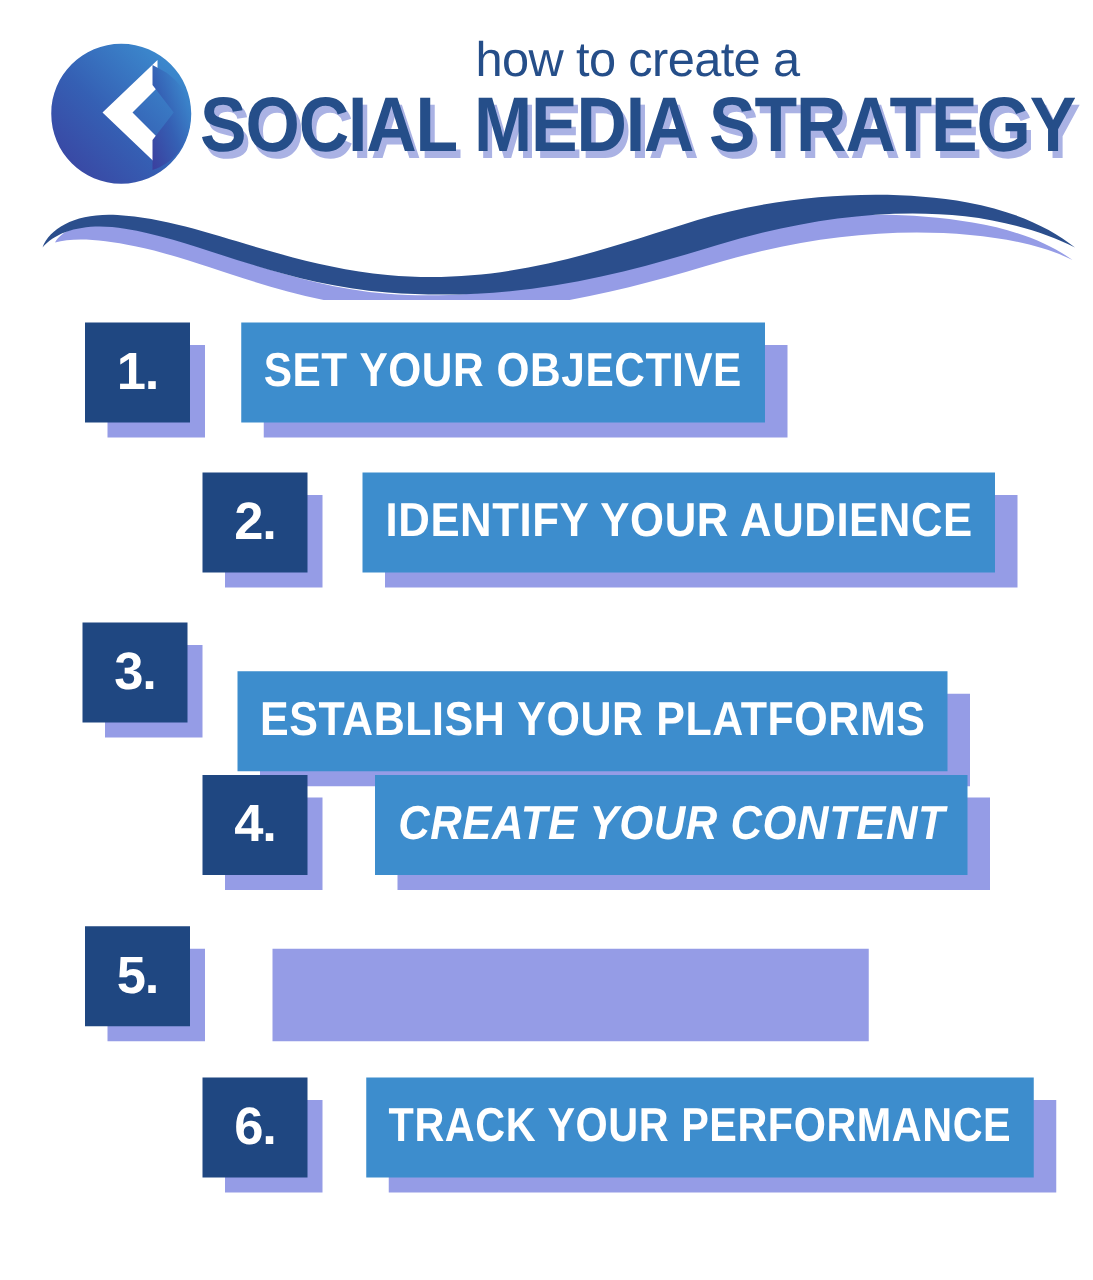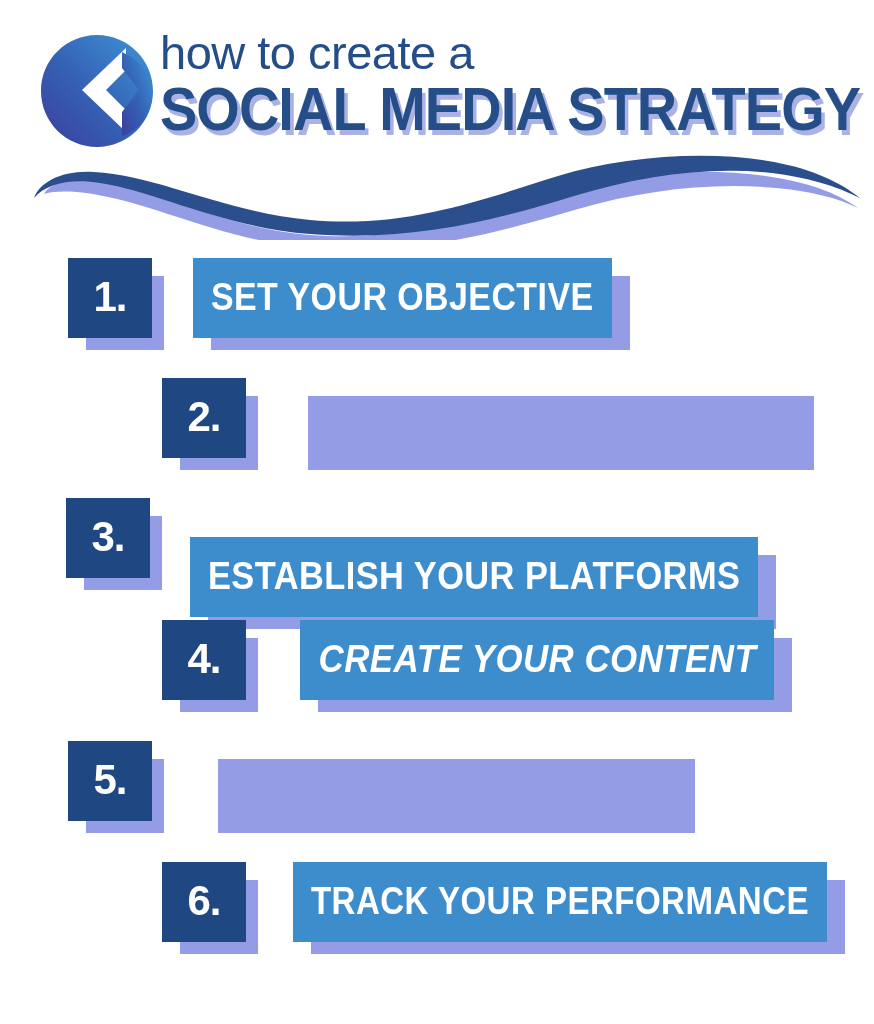--- a/index.html
+++ b/index.html
@@ -42,26 +42,27 @@
 
   .headings {
     position: absolute;
     left: 160px;
     top: 30px;
     width: 700px;
   }
 
   .kicker {
     font-family: "Liberation Sans", sans-serif;
-    font-size: 47px;
+    font-size: 39px;
     font-weight: 400;
     line-height: 0.98;
     color: #254e89;
     letter-spacing: -0.5px;
     white-space: nowrap;
+    text-align: center;
   }
 
   .maintitle {
     font-family: "Liberation Sans Narrow", "Liberation Sans", sans-serif;
     font-size: 62px;
     font-weight: 700;
     line-height: 1.0;
     margin-top: 2px;
     color: #254e89;
     letter-spacing: -1px;
@@ -231,20 +232,23 @@
 
     <div class="step" style="left:162px; top:130px; right:0;">
       <div class="num-wrap">
         <div class="num-shadow"></div>
         <div class="num-box">
           <span class="num-text">2.</span>
         </div>
       </div>
       <div class="bar-wrap" style="left:128px; width:506px;">
         <div class="bar-shadow"></div>
+        <div class="bar-box">
+          <span class="bar-text" style="font-size: 38px; transform: translateY(-1px) scaleX(0.92);">IDENTIFY YOUR AUDIENCE</span>
+        </div>
       </div>
     </div>
 
     <div class="step" style="left:66px; top:250px; right:0;">
       <div class="num-wrap">
         <div class="num-shadow"></div>
         <div class="num-box">
           <span class="num-text">3.</span>
         </div>
       </div>

